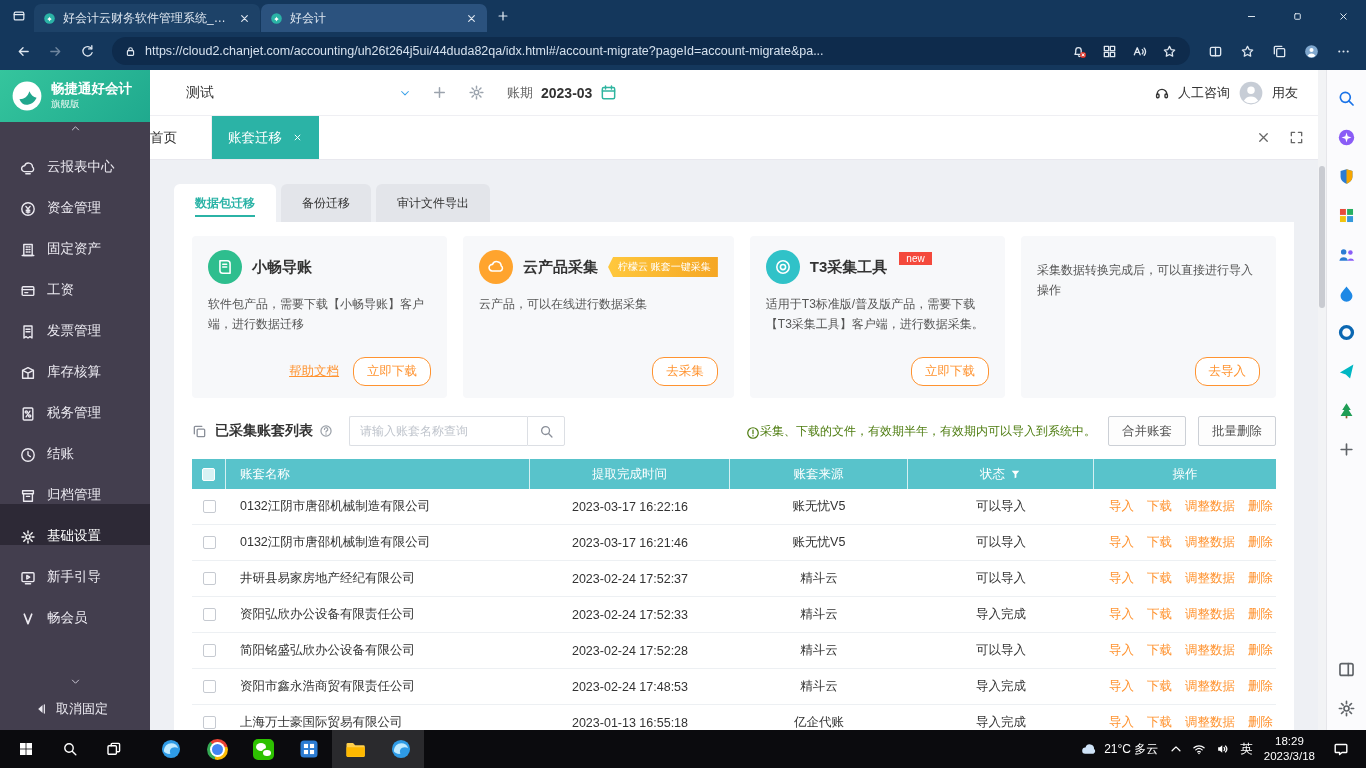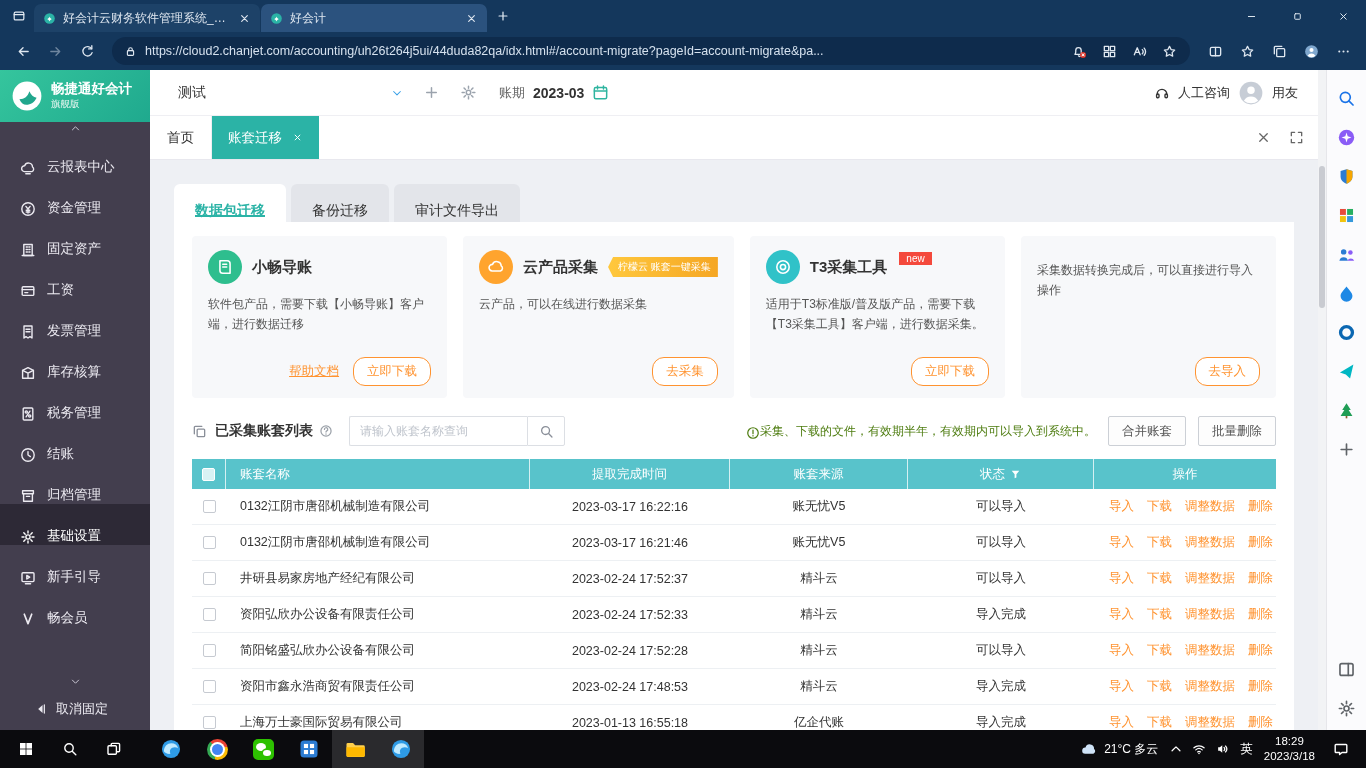--- a/index.html
+++ b/index.html
@@ -43,44 +43,44 @@
 .scroll-up,.scroll-down{height:13px;display:flex;align-items:center;justify-content:center;color:#CFCCD8}
 .scroll-up svg,.scroll-down svg{width:11px;height:11px}
 .menu{flex:1;overflow:hidden}
 .sitem{height:41px;display:flex;align-items:flex-end;padding-left:20px;gap:11px;font-size:13.5px;cursor:pointer;white-space:nowrap}
 .sitem .ic svg{width:16px;height:16px}
 .sitem.active{background:#2D2936;color:#fff}
 .unpin{height:42px;display:flex;align-items:center;gap:8px;padding-left:34px;font-size:13px;flex:none}
 .unpin .ic svg{width:14px;height:14px}
 
 .main{flex:1;display:flex;flex-direction:column;min-width:0}
-.topbar{height:46px;background:#fff;display:flex;align-items:center;padding:0 20px 0 28px;border-bottom:1px solid #EFEFF3;flex:none}
+.topbar{height:46px;background:#fff;display:flex;align-items:center;padding:0 20px 0 36px;border-bottom:1px solid #EFEFF3;flex:none}
 .acc-select{width:225px;display:flex;align-items:center;justify-content:space-between;font-size:14px;color:#333}
 .chev{color:#3AA1E8}
 .chev svg{width:12px;height:12px}
 .top-ic{margin-left:20px;color:#9BA3AD}
 .top-ic svg{width:17px;height:17px}
 .period{margin-left:22px;display:flex;align-items:center;gap:8px;font-size:13px;color:#666}
 .period b{font-size:14px;color:#333}
 .cal{color:#2FB5A0}.cal svg{width:17px;height:17px}
 .top-right{margin-left:auto;display:flex;align-items:center;gap:8px;font-size:13px;color:#333}
 .hs svg{width:16px;height:16px}
 .av26 svg{width:26px;height:26px}
 
 .ptabs{height:44px;background:#fff;display:flex;align-items:stretch;border-bottom:1px solid #E8E8EE;position:relative;flex:none}
 .ptabs-tabs{display:flex;align-items:stretch}
-.ptab-home{width:62px;display:flex;align-items:center;justify-content:center;font-size:13.5px;color:#333;border-right:1px solid #EEEEF2}
+.ptab-home{width:62px;display:flex;align-items:center;font-size:13.5px;color:#333;border-right:1px solid #EEEEF2}
 .ptab-active{background:#2BB3A6;color:#fff;display:flex;align-items:center;gap:10px;padding:0 16px;font-size:13.5px}
 .ptab-active .ic svg{width:11px;height:11px}
 .ptabs-right{position:absolute;right:14px;top:0;height:100%;display:flex;align-items:center;gap:18px;color:#666}
 .ptabs-right .ic svg{width:15px;height:15px}
 
 .content{flex:1;padding:24px 24px 0;overflow:hidden;display:flex;flex-direction:column}
 .subtabs{display:flex;gap:5px;flex:none}
-.stab{height:38px;line-height:38px;padding:7px 21px;background:#E3E5EA;color:#333;font-size:14px;border-radius:6px 6px 0 0;position:relative;cursor:pointer}
+.stab{height:38px;line-height:38px;padding:0 21px;background:#E3E5EA;color:#333;font-size:12px;border-radius:6px 6px 0 0;position:relative;cursor:pointer}
 .stab.active{background:#fff;color:#2BB3A6;font-weight:bold}
 .stab.active::after{content:"";position:absolute;left:21px;right:21px;bottom:5px;height:2px;background:#2BB3A6}
 .panel{background:#fff;flex:1;padding:14px 18px 16px;overflow:hidden}
 
 .cards{display:grid;grid-template-columns:repeat(4,1fr);gap:16px}
 .card{background:#F7F8FA;border-radius:4px;height:162px;padding:14px 16px;position:relative}
 .card-h{display:flex;align-items:center;gap:10px}
 .cicon{width:34px;height:34px;border-radius:50%;display:flex;align-items:center;justify-content:center;color:#fff;flex:none}
 .cicon svg{width:18px;height:18px}
 .ctitle{font-size:15px;font-weight:bold;color:#333;white-space:nowrap}

